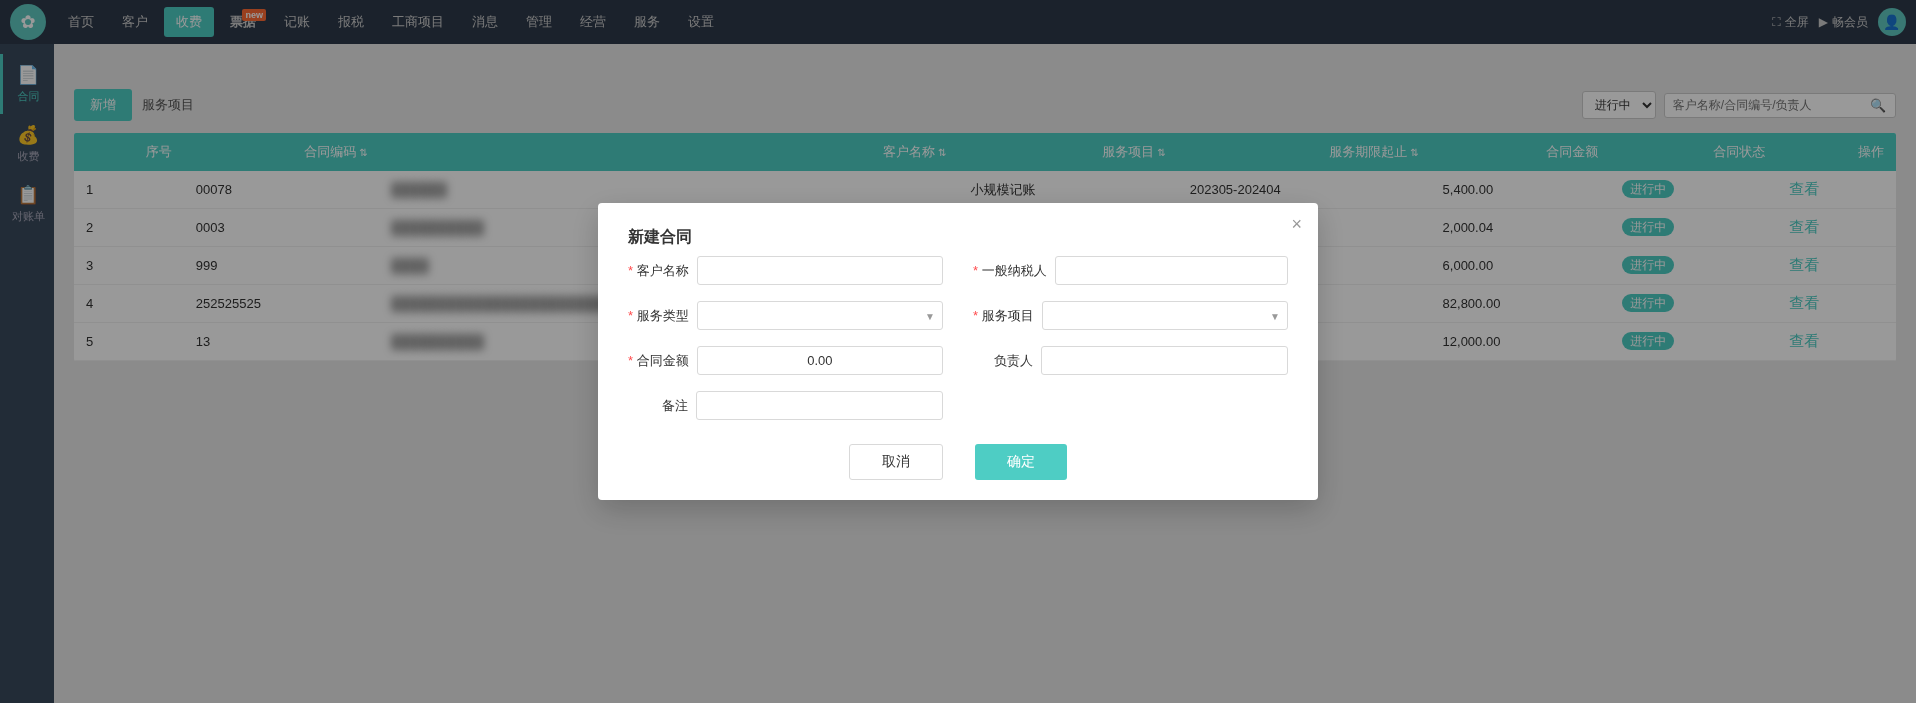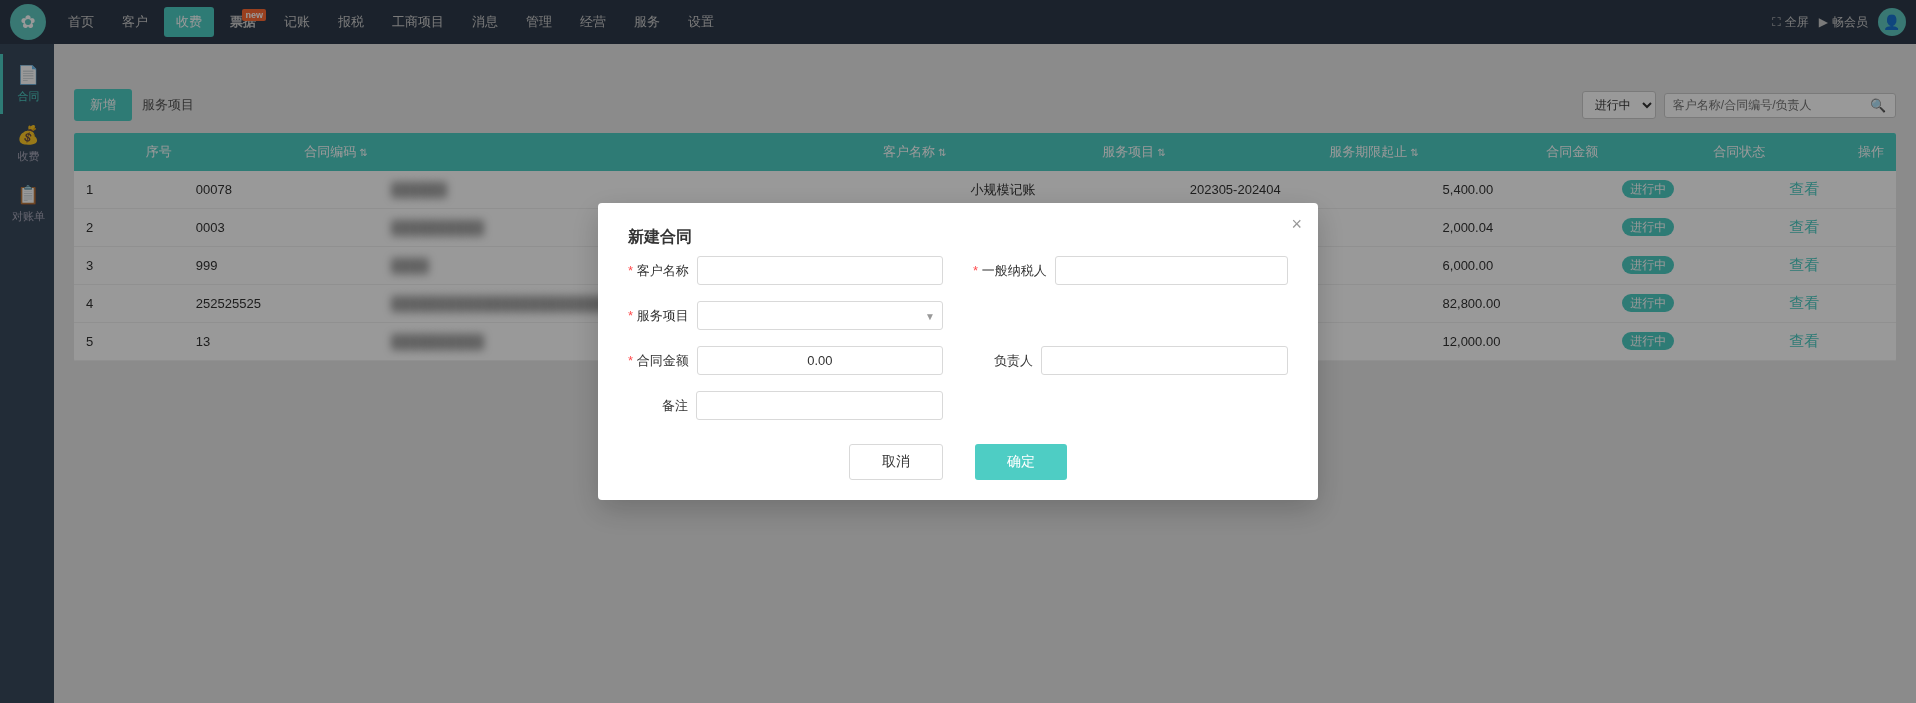--- a/index.html
+++ b/index.html
@@ -488,20 +488,28 @@
         <input type="text" class="field-input" style="">
       </div>
       <div class="form-field">
         <label class="required">一般纳税人</label>
         <input type="text" class="field-input" style="">
       </div>
     </div>
 
     <div class="form-row">
       <div class="form-field">
+        <label class="required">服务类型</label>
+        <div class="select-wrapper">
+          <select>
+            <option value=""></option>
+          </select>
+        </div>
+      </div>
+      <div class="form-field">
         <label class="required">服务项目</label>
         <div class="select-wrapper">
           <select>
             <option value=""></option>
           </select>
         </div>
       </div>
     </div>
 
     <div class="form-row">

